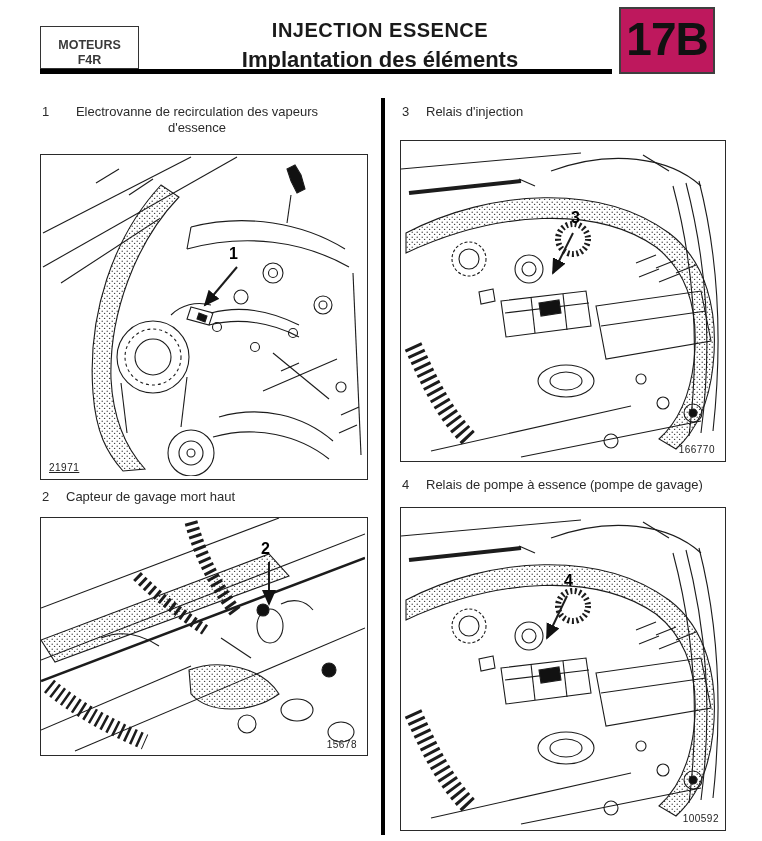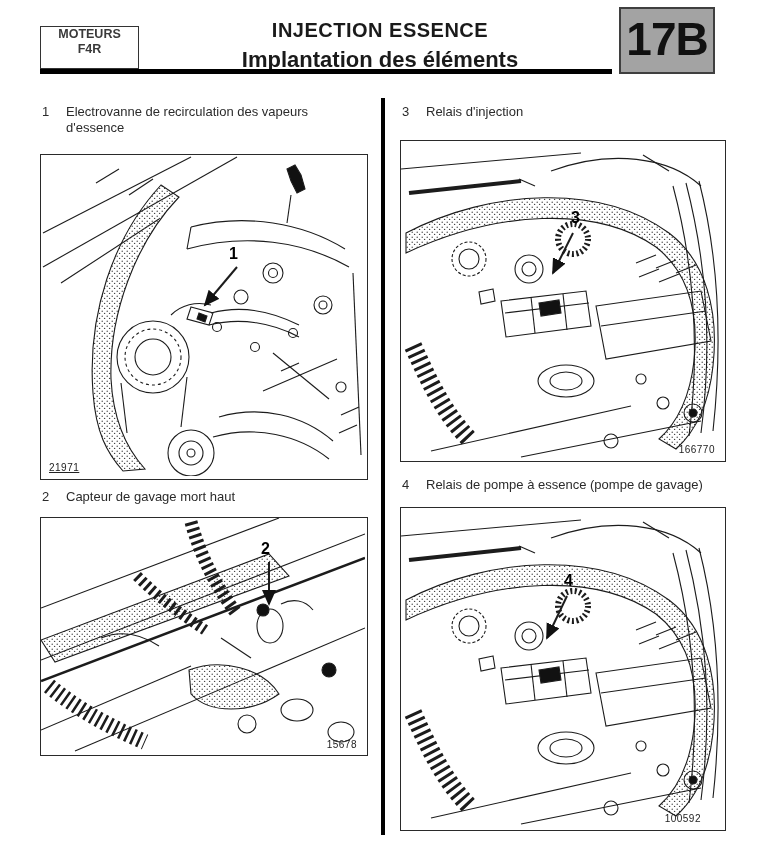--- a/index.html
+++ b/index.html
@@ -1,26 +1,26 @@
 <!DOCTYPE html>
 <html><head>
 <meta charset="utf-8">
 <style>
   html,body{margin:0;padding:0;background:#ffffff;}
   body{width:762px;height:841px;position:relative;font-family:"Liberation Sans",sans-serif;color:#1d1d1d;overflow:hidden;}
   .abs{position:absolute;}
 
   
   .engine-box{left:40px;top:26px;width:97px;height:41px;border:1.4px solid #333;
-    display:flex;flex-direction:column;justify-content:flex-start;align-items:center;}
+    display:flex;flex-direction:column;justify-content:flex-end;align-items:center;}
   .engine-box span{font-weight:bold;font-size:12.5px;line-height:15px;color:#3a3a3a;}
   .title-wrap{left:140px;top:19px;width:480px;text-align:center;}
   .title-main{font-size:20px;font-weight:bold;letter-spacing:.5px;color:#1a1a1a;}
   .title-sub{font-size:22px;font-weight:bold;margin-top:5px;color:#1a1a1a;}
-  .section-badge{left:619px;top:7px;width:92px;height:63px;background:#a3a3a3;border:2px solid #3f3f3f;
+  .section-badge{left:619px;top:7px;width:92px;height:63px;background:#be185d;border:2px solid #3f3f3f;
     text-align:center;font-size:46px;font-weight:bold;line-height:60px;letter-spacing:-1px;color:#111;}
   .header-rule{left:40px;top:69px;width:572px;height:5px;background:#000;}
   .col-sep{left:381px;top:98px;width:4px;height:737px;background:#000;}
 
   
   .caption{display:flex;font-size:13px;line-height:16px;color:#2b2b2b;}
   .cap-num{width:24px;flex:0 0 24px;}
   .cap-text{display:block;}
 
   
@@ -41,21 +41,21 @@
   <div class="title-main">INJECTION ESSENCE</div>
   <div class="title-sub">Implantation des éléments</div>
 </div>
 
 <div class="abs section-badge">17B</div>
 <div class="abs header-rule"></div>
 <div class="abs col-sep"></div>
 
 <div class="abs caption" style="left:42px;top:104px;width:310px;">
   <span class="cap-num">1</span>
-  <span class="cap-text" style="width:262px;">Electrovanne de recirculation des vapeurs d'essence</span>
+  <span class="cap-text" style="width:262px;text-align:center;">Electrovanne de recirculation des vapeurs d'essence</span>
 </div>
 
 <div class="abs figure" style="left:40px;top:154px;width:326px;height:324px;">
   <svg viewBox="0 0 324 321" width="324" height="321">
     <defs>
       <pattern id="stp1" width="5" height="5" patternUnits="userSpaceOnUse">
         <circle cx="1.2" cy="1.2" r="0.7" fill="#444"></circle>
           <circle cx="3.6" cy="3.4" r="0.7" fill="#444"></circle>
       </pattern>
       <marker id="ar1" markerWidth="9" markerHeight="8" refX="7" refY="3.5" orient="auto">
@@ -266,14 +266,14 @@
         <ellipse cx="165" cy="240" rx="16" ry="9"></ellipse>
       <circle cx="262" cy="262" r="6"></circle>
       <circle cx="292" cy="272" r="9"></circle>
         <circle cx="292" cy="272" r="4" fill="#111"></circle>
       <circle cx="240" cy="238" r="5"></circle>
       <circle cx="210" cy="300" r="7"></circle>
       <line x1="166" y1="88" x2="146" y2="130" stroke-width="2" marker-end="url(#ar4)"></line>
     </g>
   </svg>
   <span class="fig-label" style="left:163px;top:64px;">4</span>
-  <span class="fig-ref" style="right:24px;bottom:6px;">100592</span>
+  <span class="fig-ref" style="right:6px;bottom:6px;">100592</span>
 </div>
 
 </body></html>

